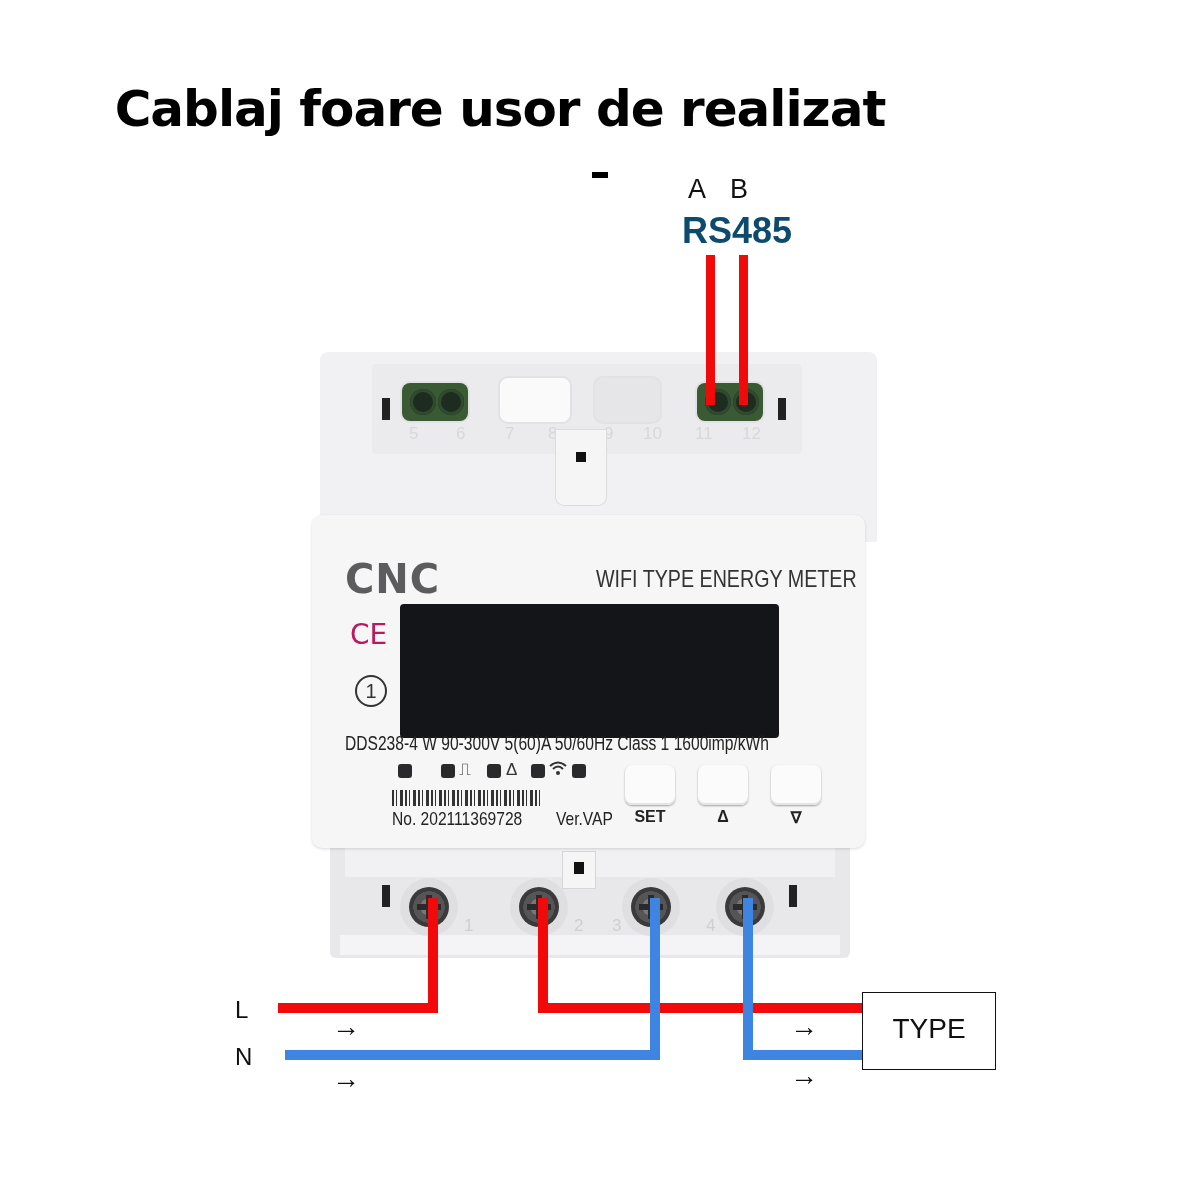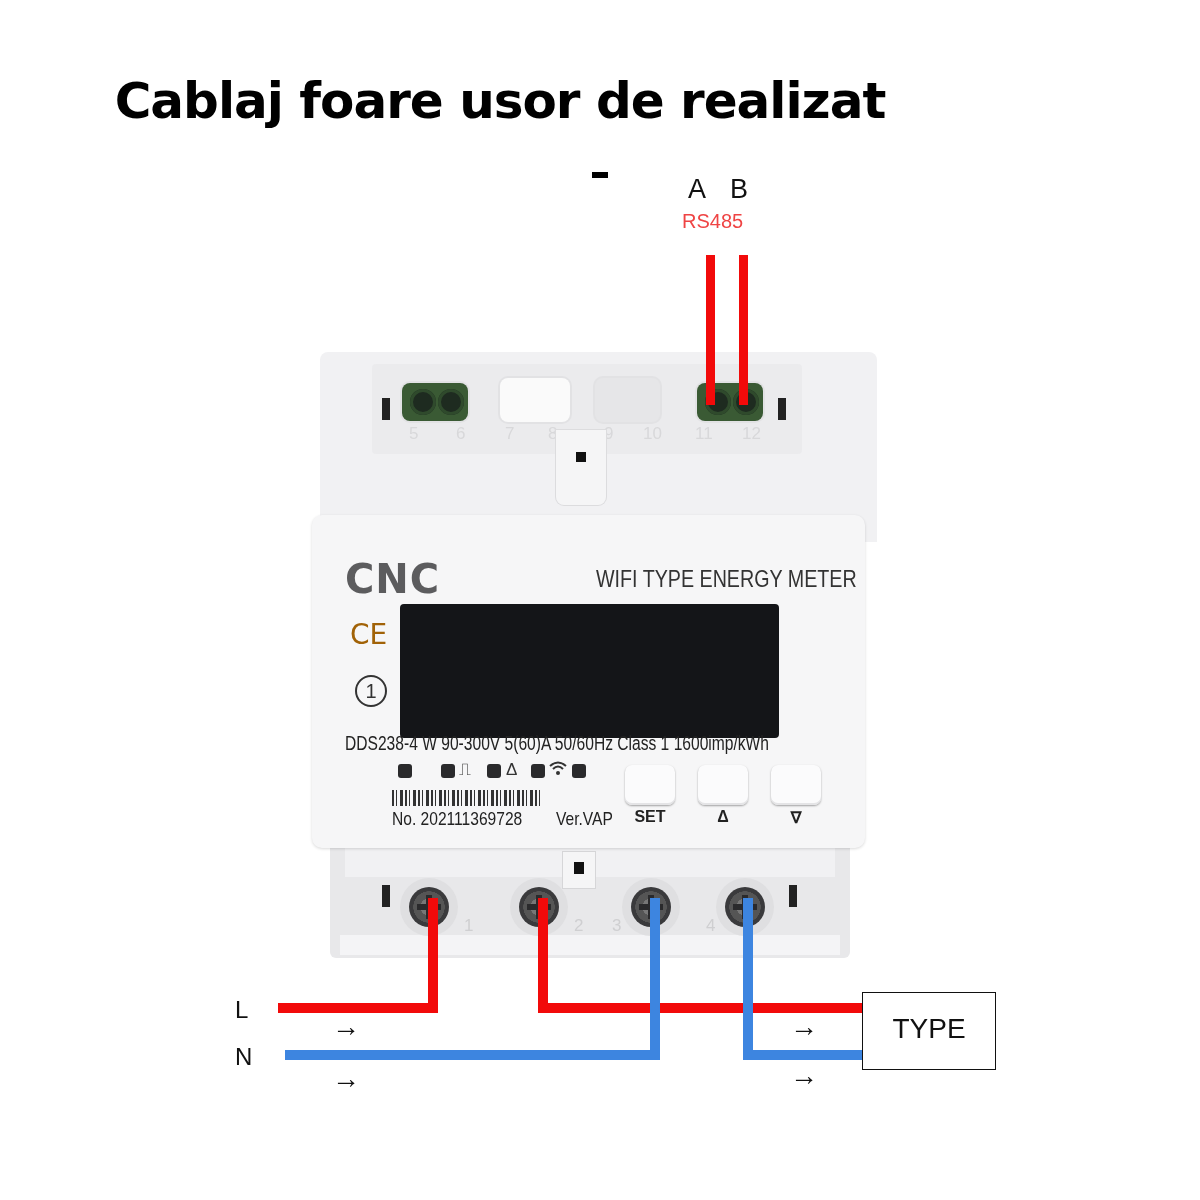--- a/index.html
+++ b/index.html
@@ -1,39 +1,39 @@
 <!DOCTYPE html>
 <html><head>
 <meta charset="utf-8">
 <style>
   html,body{margin:0;padding:0;background:#ffffff;}
   body{width:1200px;height:1200px;position:relative;overflow:hidden;font-family:"Liberation Sans",sans-serif;}
   .abs{position:absolute;}
-  .title{left:0;top:72px;width:1000px;text-align:center;font-family:"DejaVu Sans",sans-serif;font-weight:bold;font-size:50px;letter-spacing:-1px;color:#000;}
+  .title{left:0;top:80px;width:1000px;text-align:center;font-family:"DejaVu Sans",sans-serif;font-weight:bold;font-size:50px;letter-spacing:-1px;color:#000;}
   .dash{left:592px;top:172px;width:16px;height:6px;background:#000;}
   .rs-ab{left:688px;top:174px;font-size:27px;color:#111;letter-spacing:9px;}
-  .rs-label{left:682px;top:210px;font-size:20px;color:#ef4444;}
+  .rs-label{left:682px;top:210px;font-size:36px;color:#0c4a6e;font-weight:bold;}
   .wire{position:absolute;}
   .red{background:#f20a0a;}
   .blue{background:#3d85e0;}
   
   .meter-top{left:320px;top:352px;width:557px;height:190px;background:#f1f1f3;border-radius:8px 8px 0 0;}
   .meter-top-inner{left:372px;top:364px;width:430px;height:90px;background:#ebebed;border-radius:4px;}
   .term-top{top:385px;height:40px;border-radius:8px;background:#fafafa;box-shadow:0 0 0 2px #e2e2e4;}
   .term-green{background:#3a5a34;}
   .screw-top{position:absolute;top:6px;width:26px;height:26px;border-radius:50%;background:#1e2b20;box-shadow:inset 0 0 0 3px #2f4a2c;}
   .term-num{top:424px;font-size:17px;color:#d8d8da;}
   .clip{left:556px;top:430px;width:50px;height:75px;background:#f5f5f6;border-radius:0 0 8px 8px;box-shadow:0 0 0 1px #dcdcde;}
   .clip-hole{left:576px;top:452px;width:10px;height:10px;background:#111;}
   .side-slot{width:8px;height:22px;background:#222;}
   .meter-front{left:312px;top:515px;width:553px;height:333px;background:#f6f6f7;border-radius:10px;box-shadow:0 1px 3px rgba(0,0,0,.15);}
   .brand{left:345px;top:556px;font-family:"DejaVu Sans",sans-serif;font-weight:bold;font-size:40px;color:#5c5c5e;letter-spacing:1px;}
   .meter-title{left:596px;top:565px;font-family:"Liberation Sans Narrow","Liberation Sans",sans-serif;font-size:24px;color:#333;transform:scaleX(.82);transform-origin:left;}
   .lcd{left:400px;top:604px;width:379px;height:134px;background:#141518;border-radius:4px;}
-  .ce{left:350px;top:618px;font-size:28px;color:#a16207;font-family:"DejaVu Sans",sans-serif;}
+  .ce{left:350px;top:618px;font-size:28px;color:#be185d;font-family:"DejaVu Sans",sans-serif;}
   .class-mark{left:355px;top:675px;width:28px;height:28px;border:2px solid #333;border-radius:50%;font-size:20px;line-height:28px;text-align:center;color:#333;}
   .spec{left:345px;top:732px;font-size:20px;color:#222;white-space:nowrap;transform:scaleX(.78);transform-origin:left;font-family:"Liberation Sans",sans-serif;}
   .led{width:14px;height:14px;background:#2a2a2c;border-radius:3px;top:764px;}
   .led-sym{top:760px;font-size:17px;color:#333;}
   .barcode{left:392px;top:790px;width:150px;height:16px;background:repeating-linear-gradient(90deg,#333 0 2px,transparent 2px 4px,#333 4px 5px,transparent 5px 8px,#333 8px 11px,transparent 11px 13px);}
   .serial{left:392px;top:808px;font-size:19px;color:#222;transform:scaleX(.82);transform-origin:left;white-space:nowrap;}
   .ver{left:556px;top:808px;font-size:19px;color:#222;transform:scaleX(.82);transform-origin:left;}
   .btn{top:765px;width:50px;height:40px;background:#fbfbfc;border-radius:7px;box-shadow:0 1px 2px rgba(0,0,0,.35),inset 0 -2px 0 #e4e4e6;}
   .btn-label{top:808px;font-size:16px;color:#222;font-weight:bold;width:50px;text-align:center;}
   .meter-bottom{left:330px;top:838px;width:520px;height:120px;background:#e8e8ea;border-radius:0 0 6px 6px;}

